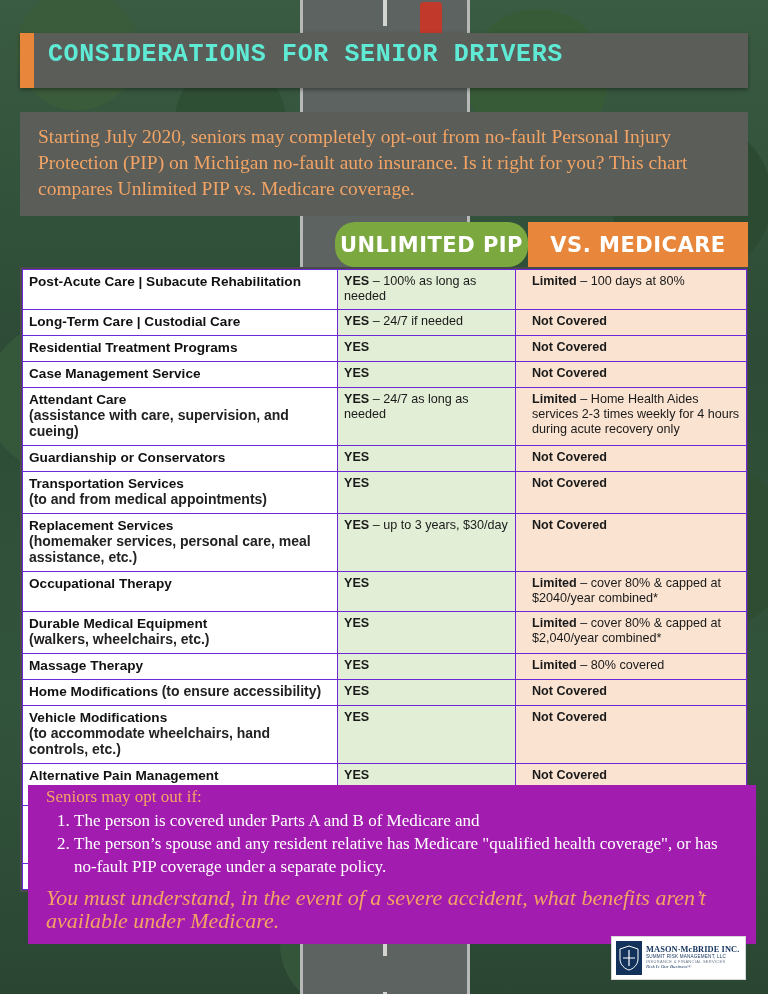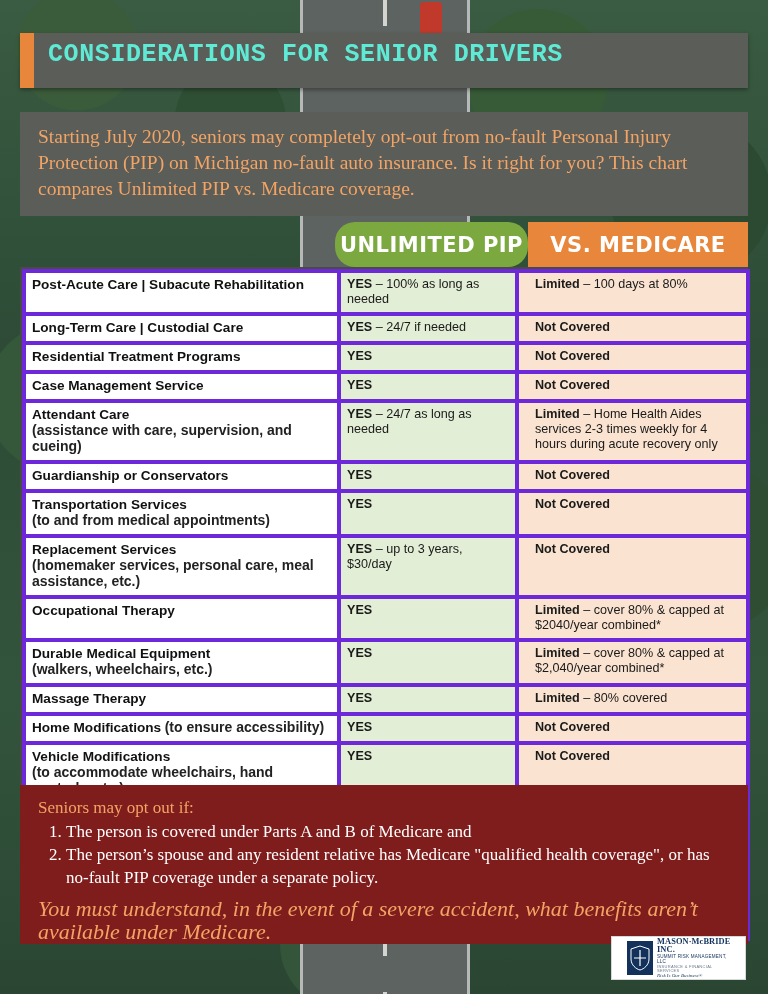--- a/index.html
+++ b/index.html
@@ -94,64 +94,64 @@
 
   
   .table-wrap{
     position:absolute;left:20px;top:267px;width:728px;
     background:#ffffff;
     border:2px solid #4a4a4a;
     box-sizing:border-box;
   }
   table{border-collapse:collapse;width:100%;table-layout:fixed;}
   td{
-    border:4px solid #6d28d9;
+    border:1px solid #6d28d9;
     vertical-align:top;
     padding:4px 6px 5px 6px;
     font-size:12.6px;
     line-height:15px;
     font-family:"Liberation Sans",sans-serif;
     color:#1a1a1a;
   }
   col.c1{width:315px;}
   col.c2{width:178px;}
   col.c3{width:231px;}
   td.svc{background:#ffffff;}
   td.pip{background:#e2eed5;}
   td.med{background:#fae3d0;padding-left:16px;}
   .svc-name{font-size:13.6px;font-weight:600;color:#111;}
   .svc-sub{font-size:14px;color:#222;font-weight:700;}
   .strong{font-weight:bold;}
   .lite{font-weight:400;}
 
   
   .footer-box{
-    position:absolute;left:20px;top:785px;width:728px;height:159px;
-    background:#7f1d1d;
+    position:absolute;left:28px;top:785px;width:728px;height:159px;
+    background:#a21caf;
     box-sizing:border-box;
-    padding:13px 18px;
+    padding:2px 18px;
   }
   .foot-head{
     color:#f3a465;font-family:"Liberation Serif",serif;font-size:17px;margin-bottom:2px;
   }
   ol.foot-list{
     margin:0 0 0 10px;padding:0 0 0 18px;
     color:#ffffff;font-family:"Liberation Serif",serif;font-size:17px;line-height:23px;
   }
   ol.foot-list li{margin-bottom:0px;}
   .foot-warn{
     margin-top:8px;color:#f3a465;font-family:"Liberation Serif",serif;
     font-style:italic;font-size:22px;line-height:23px;
   }
 
   
   .logo-box{
     position:absolute;right:22px;bottom:14px;width:135px;height:44px;
     background:#ffffff;border:1px solid #d8d8d8;
-    display:flex;align-items:center;gap:4px;padding:3px 15px;box-sizing:border-box;
+    display:flex;align-items:center;gap:4px;padding:3px 4px;box-sizing:border-box;
   }
   .logo-mark{
     width:26px;height:34px;background:#12325c;flex:0 0 26px;
     display:flex;align-items:center;justify-content:center;
   }
   .logo-mark svg{display:block;}
   .logo-txt{display:flex;flex-direction:column;justify-content:center;line-height:1.05;}
   .logo-l1{font-size:8.4px;font-weight:bold;color:#12325c;letter-spacing:.1px;font-family:"Liberation Serif",serif;}
   .logo-l2{font-size:4.6px;color:#12325c;letter-spacing:.2px;font-family:"Liberation Sans",sans-serif;}
   .logo-l3{font-size:4px;color:#6b7a8c;letter-spacing:.3px;font-family:"Liberation Sans",sans-serif;}

